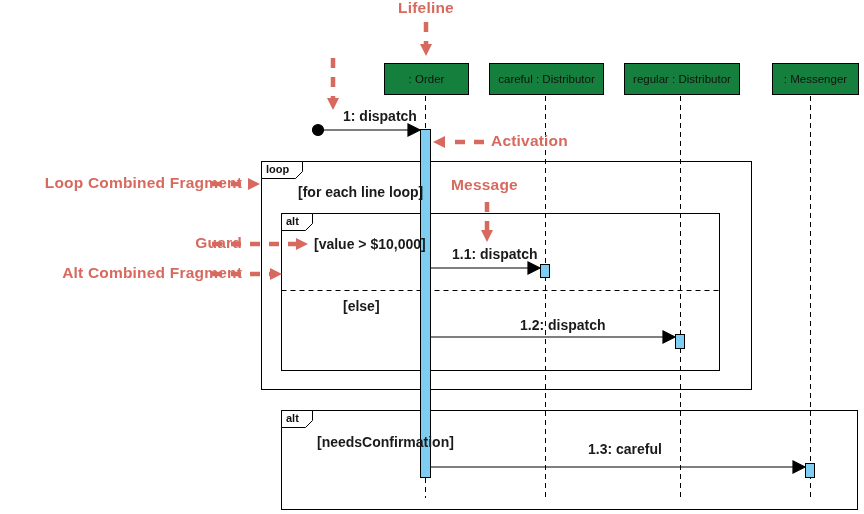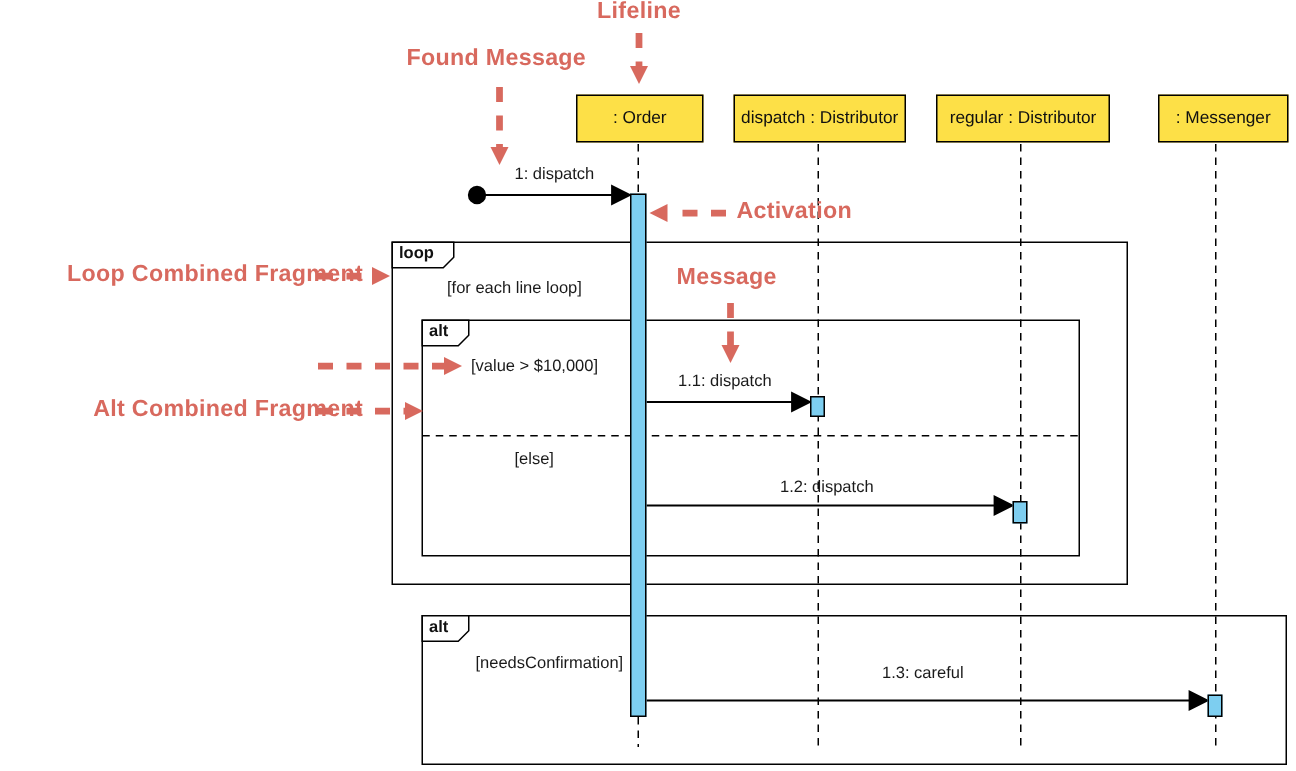--- a/index.html
+++ b/index.html
@@ -2,30 +2,30 @@
 <html><head>
 <meta charset="utf-8">
 <style>
   html,body{margin:0;padding:0;background:#ffffff;}
   #canvas{
     position:relative;width:864px;height:514px;background:#ffffff;
     font-family:"Liberation Sans",sans-serif;overflow:hidden;
   }
   svg.layer{position:absolute;left:0;top:0;width:864px;height:514px;}
   .head{
-    position:absolute;top:63px;height:30px;background:#fde047;
+    position:absolute;top:63px;height:30px;background:#15803d;
     border:1.5px solid #000;display:flex;align-items:center;justify-content:center;
     font-size:11.5px;color:#111;box-sizing:content-box;
   }
   .activation{position:absolute;background:#7DCEF0;border:1px solid #000;}
   .op-label{
     position:absolute;font-size:11px;font-weight:bold;color:#111;
     text-align:left;line-height:11px;
   }
-  .dtext{position:absolute;font-size:11px;color:#1a1a1a;line-height:12px;white-space:nowrap;}
+  .dtext{position:absolute;font-size:14px;color:#1a1a1a;line-height:12px;white-space:nowrap;font-weight:bold;}
   .ann{
     position:absolute;font-size:15.5px;font-weight:bold;color:#D8695E;
     line-height:16px;white-space:nowrap;letter-spacing:.2px;
   }
   .ann.right{text-align:right;width:205px;left:0;margin-left:37px;}
 </style>
 </head>
 <body>
 
 <div id="canvas">
@@ -82,21 +82,21 @@
       <polygon points="248,178 248,190 260,184"></polygon>
       <polygon points="296,238 296,250 308,244"></polygon>
       <polygon points="270,268 270,280 282,274"></polygon>
     </g>
   </svg>
 
   <div class="head" style="left:384px;width:83px;">
     <span>: Order</span>
   </div>
   <div class="head" style="left:489px;width:113px;">
-    <span>dispatch : Distributor</span>
+    <span>careful : Distributor</span>
   </div>
   <div class="head" style="left:624px;width:114px;">
     <span>regular : Distributor</span>
   </div>
   <div class="head" style="left:772px;width:85px;">
     <span>: Messenger</span>
   </div>
 
   <div class="activation" style="left:420px;top:129px;width:9px;height:347px;"></div>
   <div class="activation" style="left:540px;top:264px;width:8px;height:12px;"></div>
@@ -111,19 +111,19 @@
   <div class="dtext" style="left:314px;top:238px;">[value &gt; $10,000]</div>
   <div class="dtext" style="left:315px;top:300px;padding-left:28px;">[else]</div>
   <div class="dtext" style="left:317px;top:436px;">[needsConfirmation]</div>
 
   <div class="dtext" style="left:343px;top:110px;">1: dispatch</div>
   <div class="dtext" style="left:452px;top:248px;">1.1: dispatch</div>
   <div class="dtext" style="left:520px;top:319px;">1.2: dispatch</div>
   <div class="dtext" style="left:588px;top:443px;">1.3: careful</div>
 
   <div class="ann" style="left:385px;top:0;width:82px;text-align:center;">Lifeline</div>
-  <div class="ann" style="left:271px;top:31px;">Found Message</div>
   <div class="ann" style="left:491px;top:133px;">Activation</div>
   <div class="ann" style="left:451px;top:177px;">Message</div>
   <div class="ann right" style="top:175px;">Loop Combined Fragment</div>
+  <div class="ann right" style="top:235px;">Guard</div>
   <div class="ann right" style="top:265px;">Alt Combined Fragment</div>
 
 </div>
 
 </body></html>

